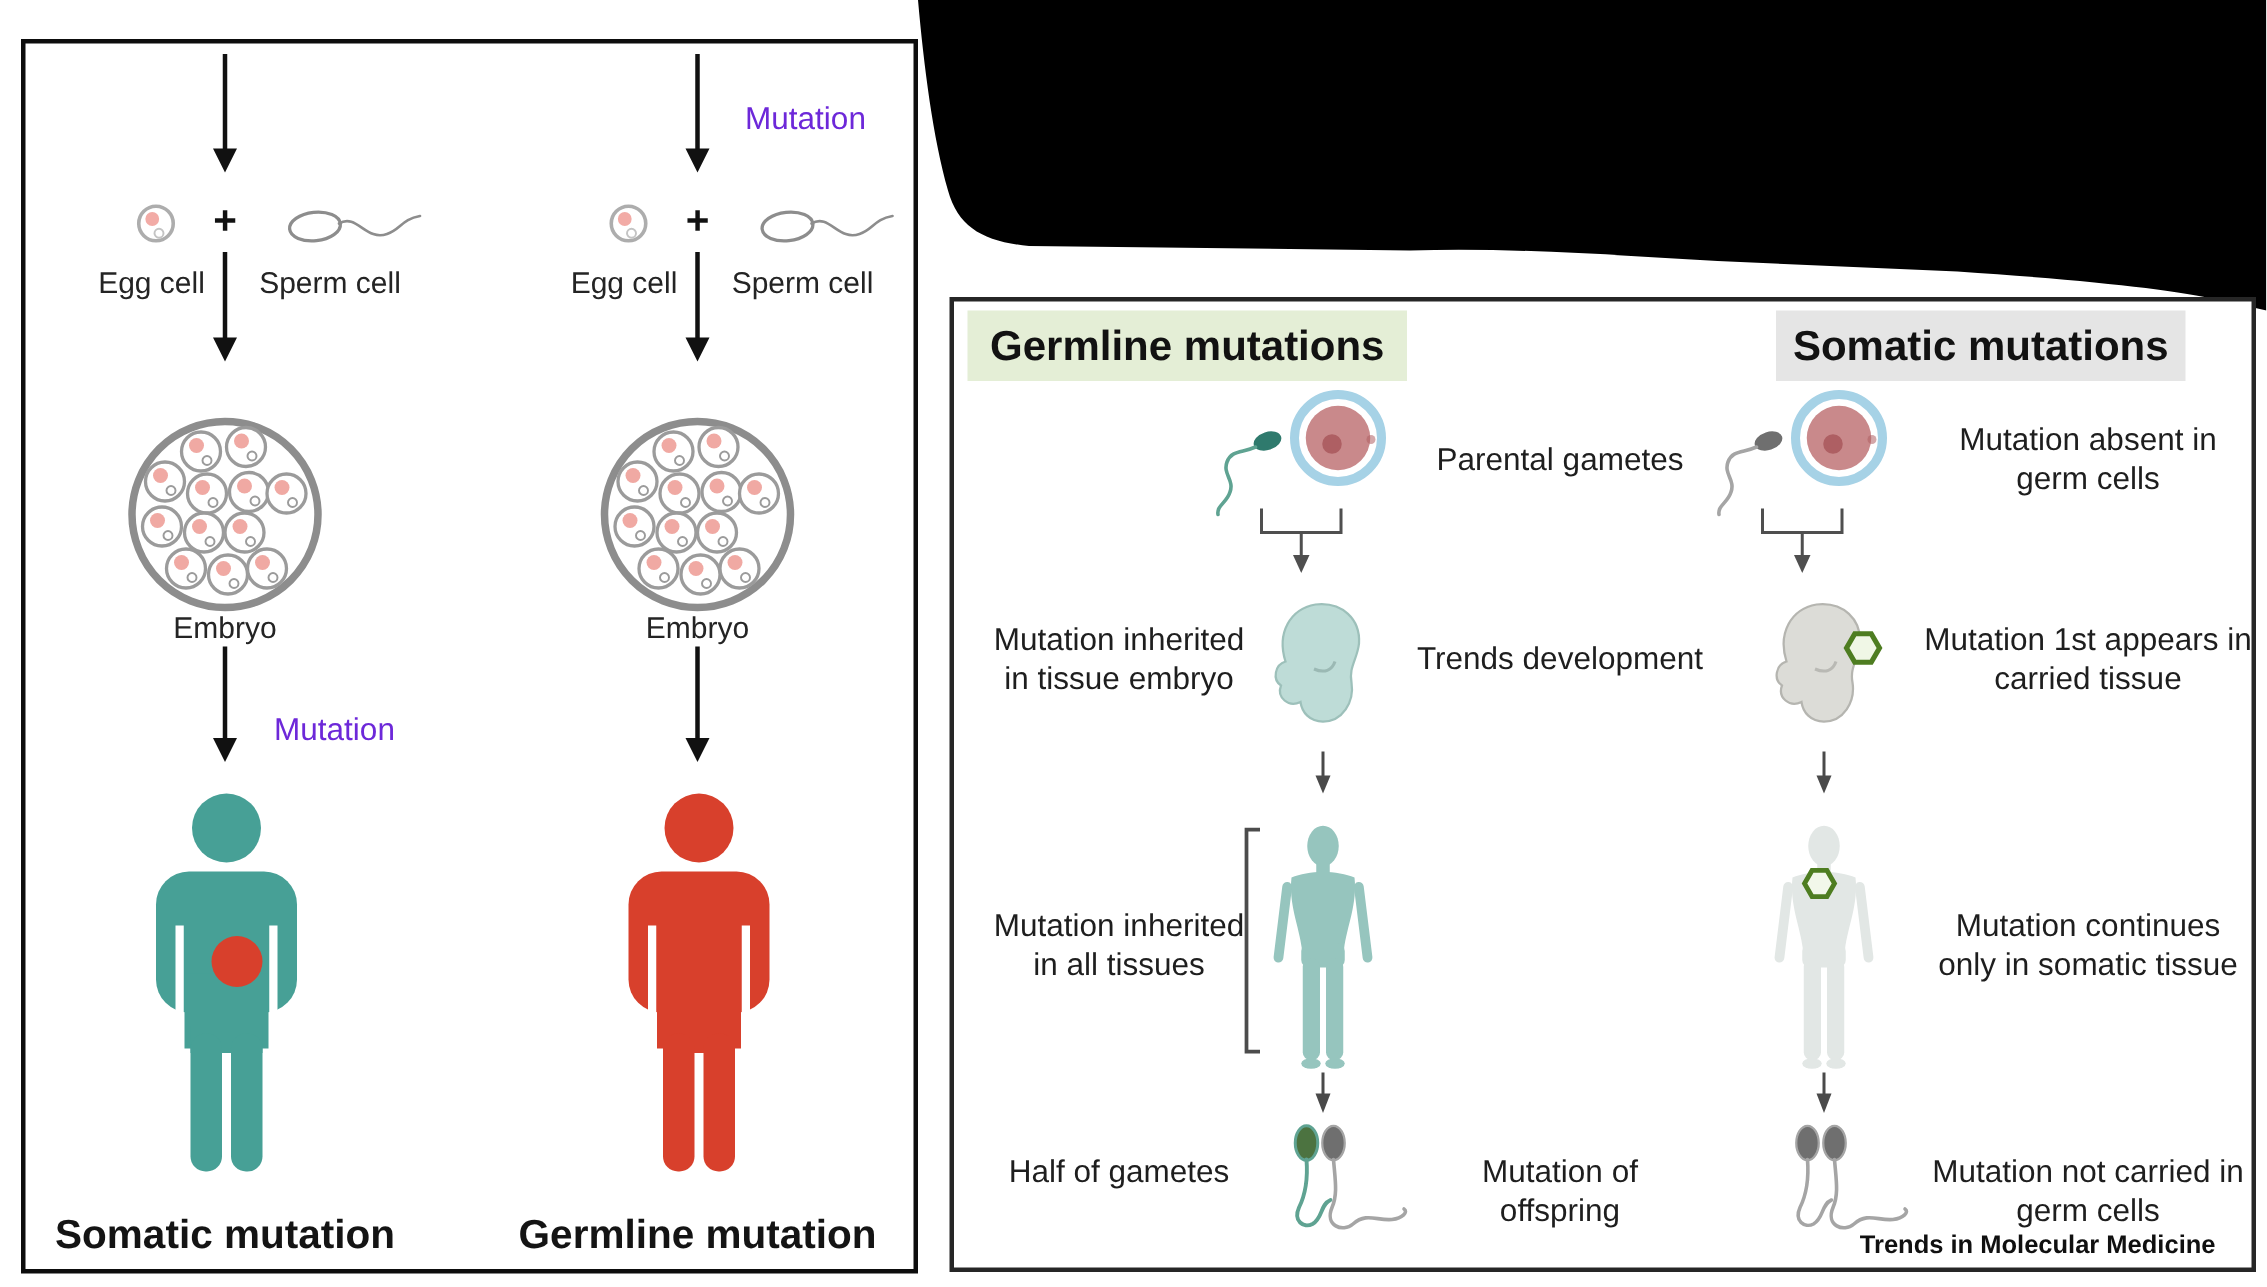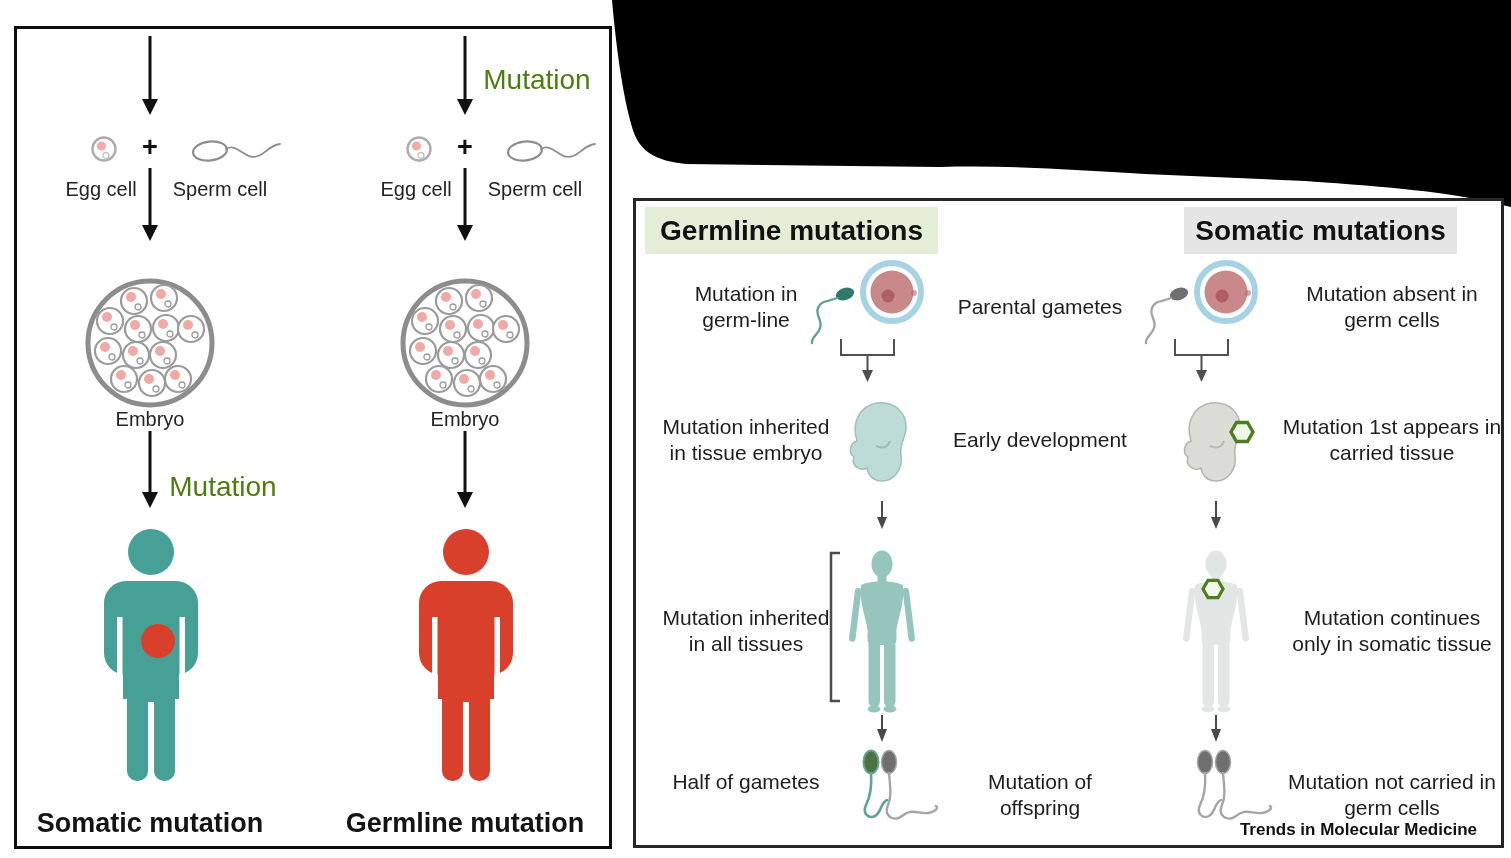--- a/index.html
+++ b/index.html
@@ -6,21 +6,21 @@
   #stage{position:relative;width:1511px;height:858px;background:#ffffff;overflow:hidden;
          font-family:"Liberation Sans", sans-serif;}
   .panel{position:absolute;background:#ffffff;box-sizing:border-box;}
   #left-panel{left:14px;top:26px;width:598px;height:823px;border:3px solid #0d0d0d;}
   #right-panel{left:633px;top:198px;width:871px;height:650px;border:3px solid #262626;}
   .abs{position:absolute;}
   svg.layer{position:absolute;left:0;top:0;}
   .lbl{position:absolute;font-size:21px;line-height:26px;color:#1e1e1e;text-align:center;}
   .sm{position:absolute;font-size:20px;line-height:24px;color:#242424;text-align:center;}
   .plus{position:absolute;font-size:27px;font-weight:bold;color:#111;text-align:center;width:40px;line-height:30px;}
-  .red{color:#4d7c0f;font-size:28px;}
+  .red{color:#6d28d9;font-size:21px;}
   .title{position:absolute;font-size:27px;font-weight:bold;color:#141414;text-align:center;line-height:32px;}
   .band{position:absolute;top:6px;height:47px;display:flex;align-items:center;justify-content:center;
         font-weight:bold;font-size:28px;color:#121212;}
   #band-germline{left:9px;width:293px;background:#e4eed6;}
   #band-somatic{left:548px;width:273px;background:#e5e5e5;}
   .brand{position:absolute;right:24px;bottom:5px;font-weight:bold;font-size:17px;color:#101010;}
 </style>
 </head>
 <body>
 
@@ -356,38 +356,34 @@
       <g transform="translate(580,586)">
         <g stroke="#a5a5a5">
           <ellipse cx="-11" cy="-25" rx="7.5" ry="11.5" stroke-width="1.5" fill="#6f6f6f"></ellipse>
           <path d="M -11,-14 c 1,13 -1,24 -5,32 c -4,9 3,14 9,11 c 7,-4 5,-13 12,-16" fill="none" stroke-width="2.4" stroke-linecap="round"></path>
           <ellipse cx="7" cy="-25" rx="7.5" ry="11.5" stroke-width="1.5" fill="#6f6f6f"></ellipse>
           <path d="M 7,-14 c 1,13 3,23 -1,32 c -5,12 7,17 14,11 c 9,-8 16,-2 26,-3 c 7,-1 11,-5 8,-7" fill="none" stroke-width="2.4" stroke-linecap="round"></path>
         </g>
       </g>
     </svg>
 
-    <div class="lbl" style="left:0px;top:80px;width:220px;">
-      <div>Mutation in</div>
-      <div>germ-line</div>
-    </div>
     <div class="lbl" style="left:294px;top:93px;width:220px;">
       <div>Parental gametes</div>
     </div>
     <div class="lbl" style="left:636px;top:80px;width:240px;">
       <div>Mutation absent in</div>
       <div>germ cells</div>
     </div>
 
     <div class="lbl" style="left:0px;top:213px;width:220px;">
       <div>Mutation inherited</div>
       <div>in tissue embryo</div>
     </div>
     <div class="lbl" style="left:294px;top:226px;width:220px;">
-      <div>Early development</div>
+      <div>Trends development</div>
     </div>
     <div class="lbl" style="left:636px;top:213px;width:240px;">
       <div>Mutation 1st appears in</div>
       <div>carried tissue</div>
     </div>
 
     <div class="lbl" style="left:0px;top:404px;width:220px;">
       <div>Mutation inherited</div>
       <div>in all tissues</div>
     </div>

